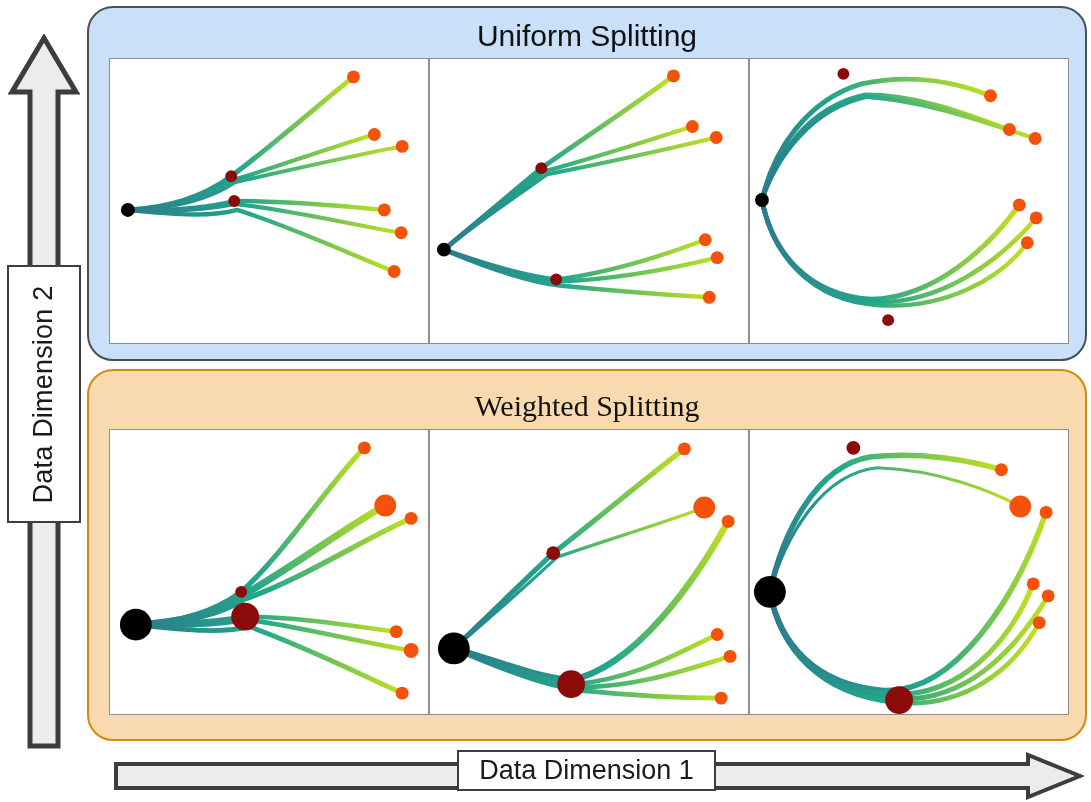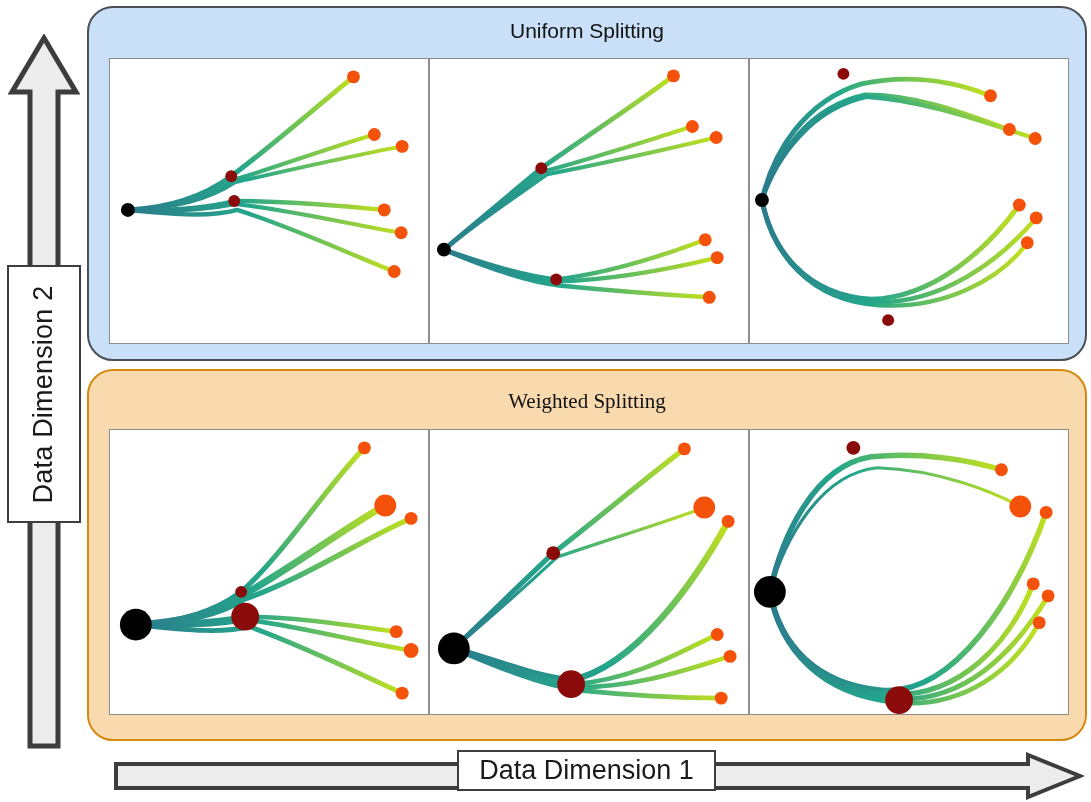--- a/index.html
+++ b/index.html
@@ -35,21 +35,21 @@
   .group-uniform{
     left:87px;top:6px;width:1000px;height:355px;
     background:#c9e0f8;border:2px solid #4a4f56;border-radius:26px;
   }
   .group-weighted{
     left:87px;top:369px;width:1000px;height:372px;
     background:#f9d9ae;border:2px solid #d4890f;border-radius:26px;
   }
   .group-title{
     position:absolute;left:0;right:0;top:11px;text-align:center;
-    font-size:21px;color:#111111;
+    font-size:30px;color:#111111;
   }
   .group-weighted .group-title{top:18px;font-family:Liberation Serif, serif;}
 
   
   .panel-strip{position:absolute;display:flex;background:#ffffff;}
   .strip-uniform{left:20px;top:50px;width:960px;height:286px;}
   .strip-weighted{left:20px;top:58px;width:960px;height:286px;}
   .panel{
     flex:1 1 0;position:relative;background:#ffffff;
     border:1px solid #8d8d8d;box-sizing:border-box;

